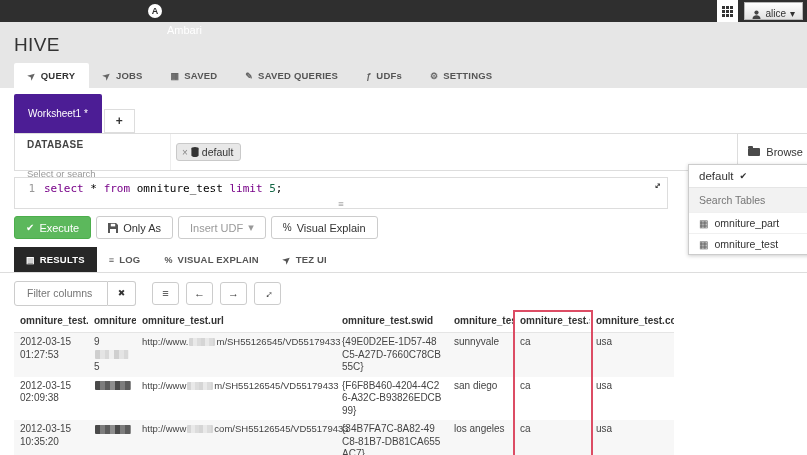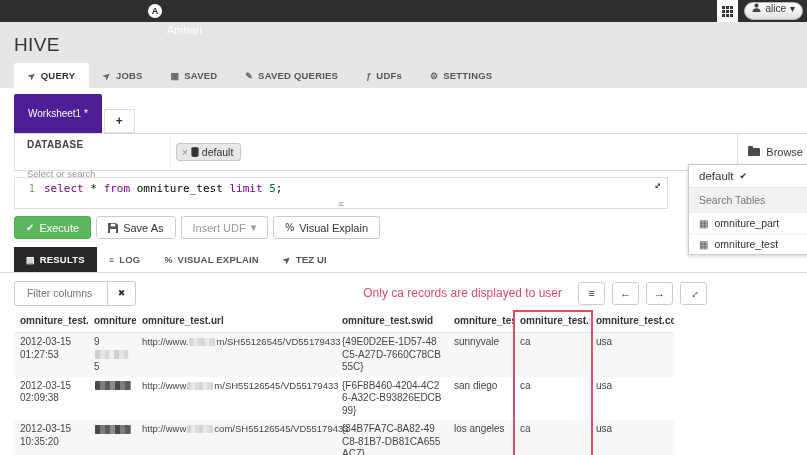--- a/index.html
+++ b/index.html
@@ -13,22 +13,22 @@
   .brand { margin-left:148px; display:flex; align-items:center; gap:5px; }
   .brand-circle { width:14px; height:14px; border-radius:50%; background:#fff; color:#2f2f2f;
     font-size:9px; font-weight:bold; display:flex; align-items:center; justify-content:center; }
   .brand-name { color:#fff; font-size:11px;margin-top:38px; }
   .grid-btn { position:absolute; right:69px; top:0; width:21px; height:22px; background:#fff;
     display:flex; align-items:center; justify-content:center; cursor:pointer; }
   .grid-glyph { width:11px; height:11px; position:relative; }
   .grid-glyph::before { content:""; position:absolute; left:0; top:0; width:3px; height:3px; background:#333;
     box-shadow:4px 0 0 #333,8px 0 0 #333,0 4px 0 #333,4px 4px 0 #333,8px 4px 0 #333,0 8px 0 #333,4px 8px 0 #333,8px 8px 0 #333; }
   .user-btn { position:absolute; right:4px; top:2px; height:18px; padding:0 7px;
-    background:linear-gradient(#ffffff,#e2e2e2); border:1px solid #b7b7b7; border-radius:9px;
-    display:flex; align-items:flex-start; gap:4px; font-size:10px; color:#333; cursor:pointer; }
+    background:linear-gradient(#ffffff,#e2e2e2); border:1px solid #b7b7b7; border-radius:0;
+    display:flex; align-items:flex-end; gap:4px; font-size:10px; color:#333; cursor:pointer; }
   .person-svg { display:block; }
   
   .hive-head { background:#e6e6e6; padding-top:10px; }
   .page-title { margin:2px 0 7px 14px; font-size:19px; font-weight:400; color:#333; letter-spacing:.4px; }
   .main-tabs { display:flex; margin-left:14px; }
   .main-tab { padding:7px 14px; font-size:9.5px; font-weight:bold; color:#555; letter-spacing:.2px;
     display:flex; align-items:center; gap:5px; cursor:pointer; }
   .main-tab.active { background:#fff; border-radius:2px 2px 0 0; color:#333; }
   .tab-icon { font-size:9px; color:#666; }
   .icon-plane { display:inline-block; transform:rotate(-40deg); }
@@ -204,21 +204,21 @@
   <div class="btn btn-execute">
     <span class="bicon">✔</span>
     <span>Execute</span>
   </div>
   <div class="btn">
     <svg width="10" height="10" viewBox="0 0 10 10">
         <path d="M0 0 H8 L10 2 V10 H0 Z" fill="#555"></path>
         <rect x="2" y="6" width="6" height="4" fill="#fff"></rect>
         <rect x="2.8" y="0.8" width="4.4" height="2.6" fill="#fff"></rect>
       </svg>
-    <span>Save As</span>
+    <span>Only As</span>
   </div>
   <div class="btn btn-udf">
     <span>Insert UDF</span>
     <span>▾</span>
   </div>
   <div class="btn">
     <span class="bicon">%</span>
     <span>Visual Explain</span>
   </div>
 </div>
@@ -238,21 +238,20 @@
   </div>
   <div class="rtab">
     <span class="tab-icon icon-plane">➤</span>
     <span>TEZ UI</span>
   </div>
 </div>
 
 <div class="filter-row">
   <input class="filter-input" placeholder="Filter columns" style="">
   <button class="filter-clear"><span>✖</span></button>
-  <span class="annotation">Only ca records are displayed to user</span>
   <div class="nav-btns">
     <div class="sq-btn">
         <span>≡</span>
       </div>
     <div class="sq-btn">
         <span>←</span>
       </div>
     <div class="sq-btn">
         <span>→</span>
       </div>

